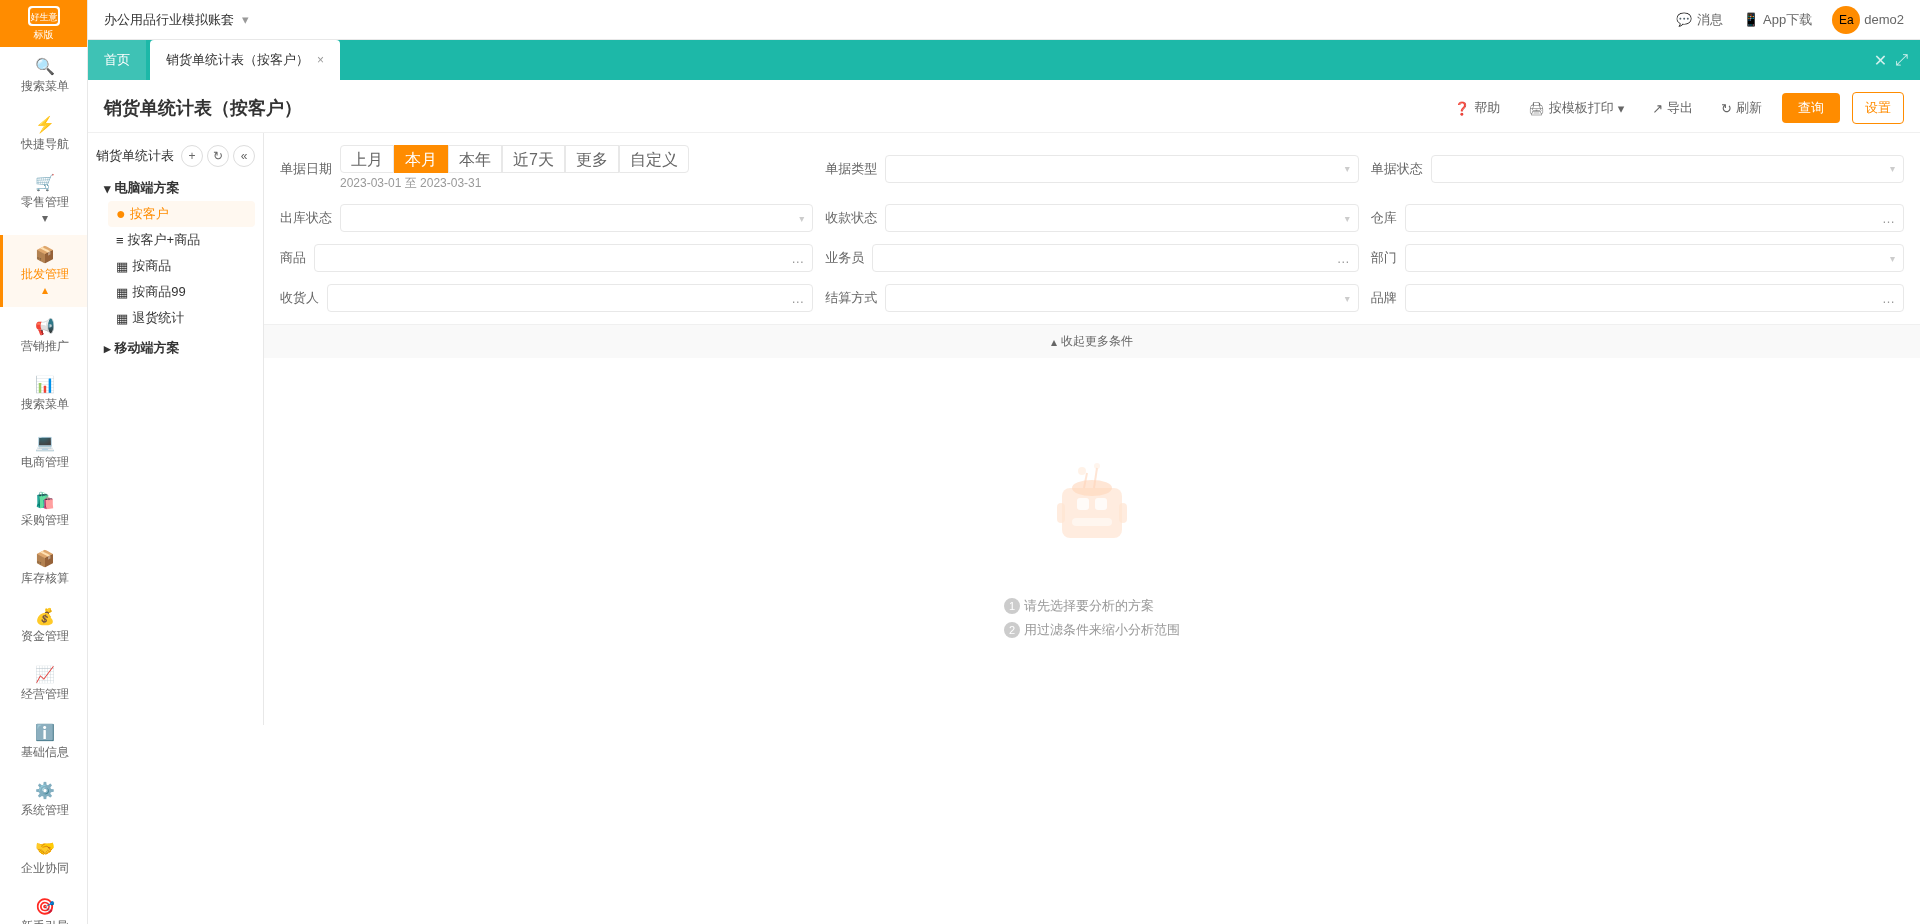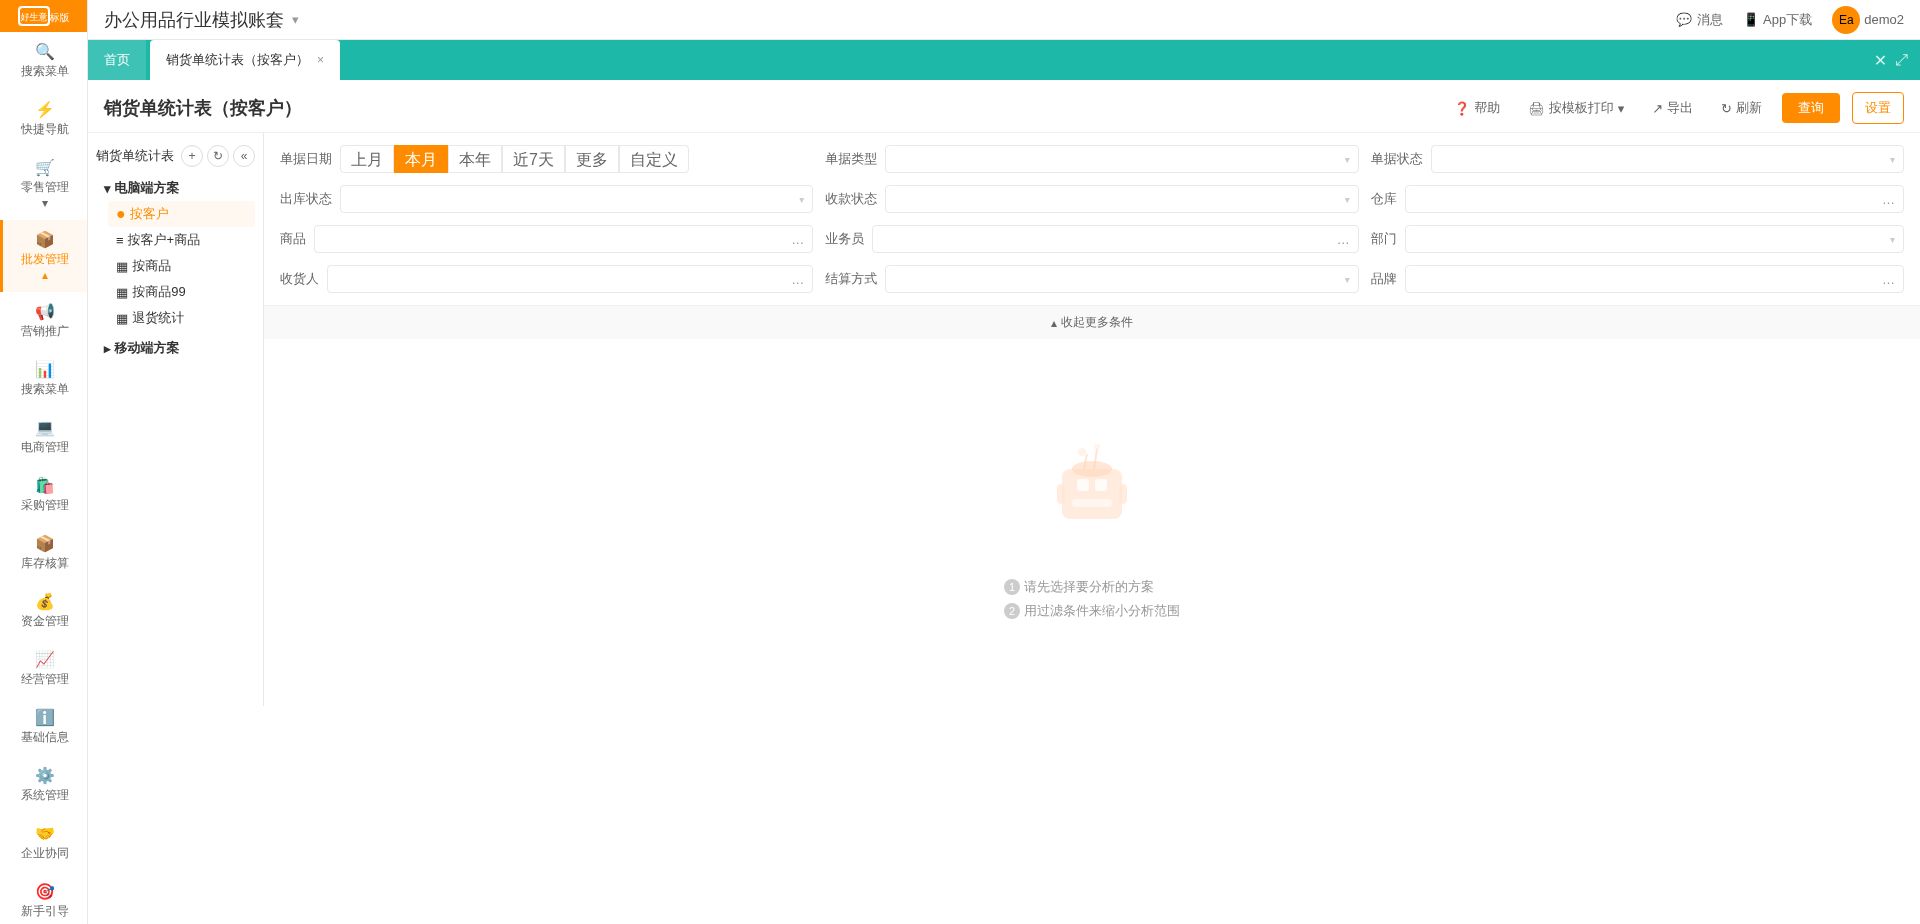--- a/index.html
+++ b/index.html
@@ -14,20 +14,21 @@
       flex-direction: column;
       border-right: 1px solid #e8e8e8;
       flex-shrink: 0;
     }
     .sidebar-logo {
       height: 56px;
       background: #ff8c00;
       display: flex;
       align-items: center;
       justify-content: center;
+      flex-direction: column;
       padding: 6px;
     }
     .sidebar-logo .logo-text {
       color: #fff;
       font-size: 10px;
       margin-top: 2px;
       text-align: center;
       line-height: 1.3;
     }
     .sidebar-logo .logo-icon {
@@ -468,21 +469,21 @@
     <div class="nav-icon">🎯</div>
     <div>新手引导</div>
   </div>
 
 </div>
 
 <div class="main-area">
 
   <div class="top-header">
     <div class="header-left">
-      <span style="font-size:18px;color:#333;">办公用品行业模拟账套</span>
+      <span style="font-size:13px;color:#333;">办公用品行业模拟账套</span>
       <span style="color:#999;cursor:pointer;">▾</span>
     </div>
     <div class="header-right">
       <div class="header-right-item">
         <span>💬</span>
         <span>消息</span>
       </div>
       <div class="header-right-item">
         <span>📱</span>
         <span>App下载</span>
@@ -592,20 +593,21 @@
                 <span class="col-label">单据日期</span>
                 <div class="col-control">
                   <div style="display:flex;align-items:center;gap:0;">
                     <button class="filter-btn">上月</button>
                     <button class="filter-btn active">本月</button>
                     <button class="filter-btn">本年</button>
                     <button class="filter-btn">近7天</button>
                     <button class="filter-btn">更多</button>
                     <button class="filter-btn" style="border-radius:0 4px 4px 0;">自定义</button>
                   </div>
+                  <div style="font-size:12px;color:#999;margin-top:2px;">2023-03-01 至 2023-03-31</div>
                 </div>
               </div>
               <div class="col-item">
                 <span class="col-label">单据类型</span>
                 <div class="col-control">
                   <div class="select-box">
                     <span></span>
                     <span class="chevron">▾</span>
                   </div>
                 </div>

